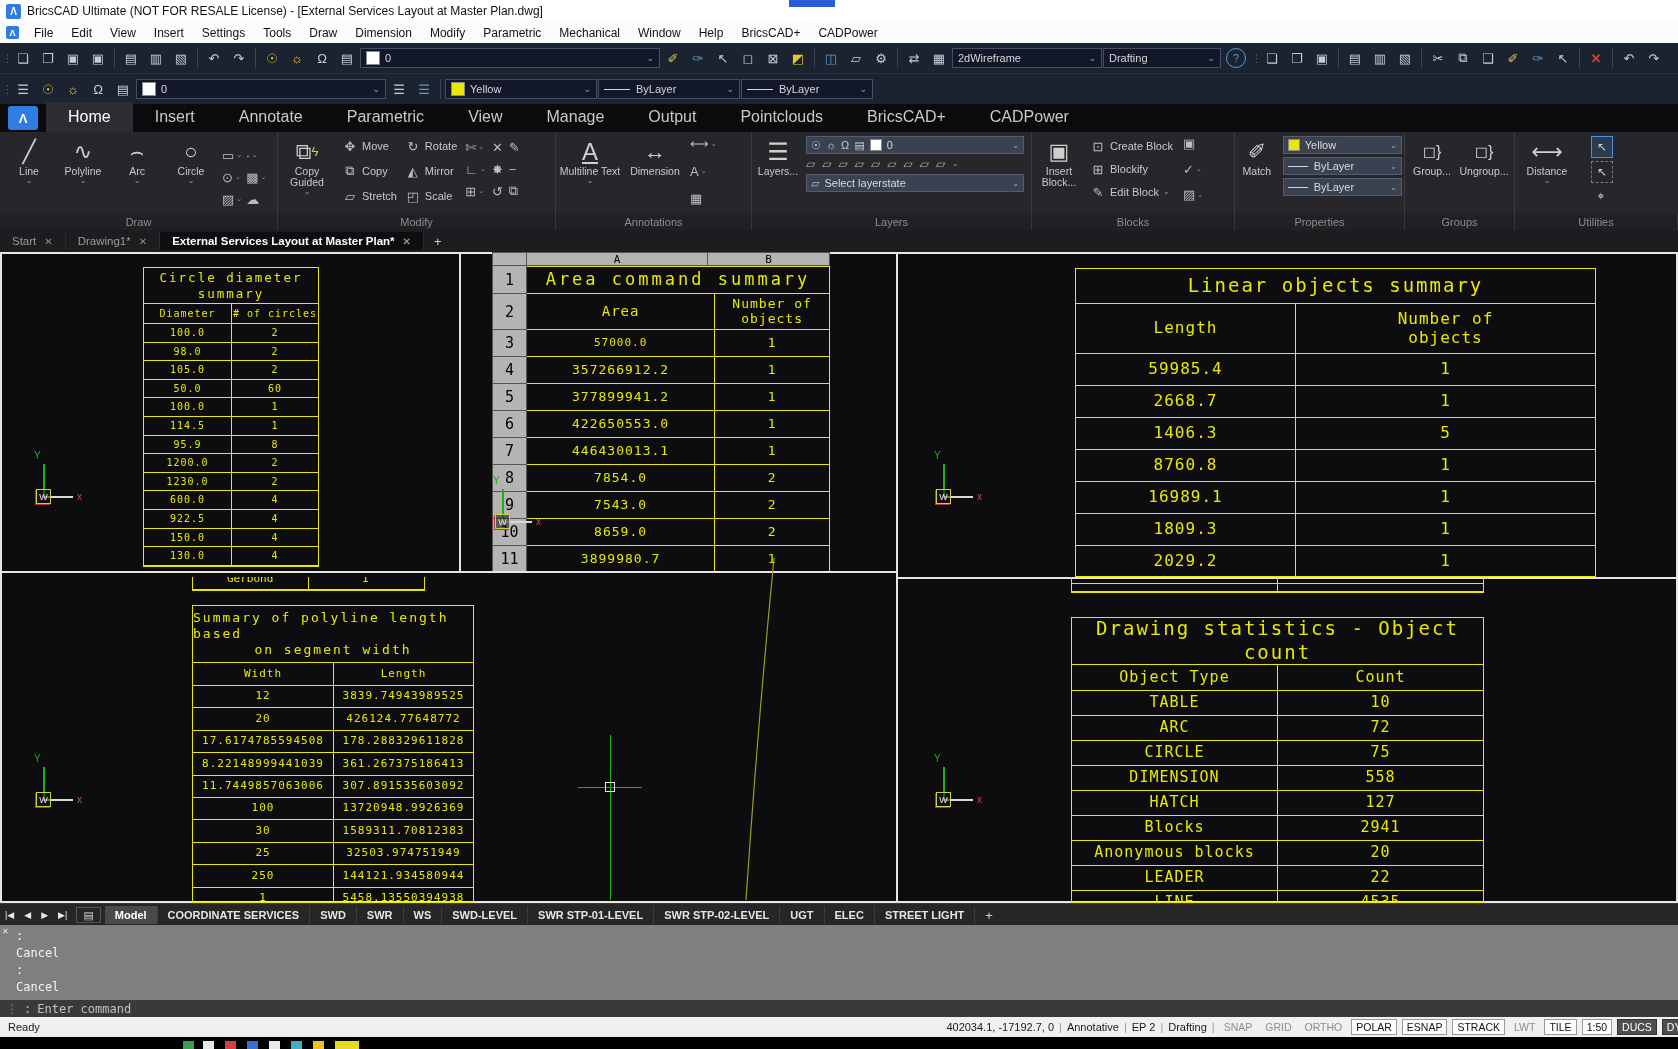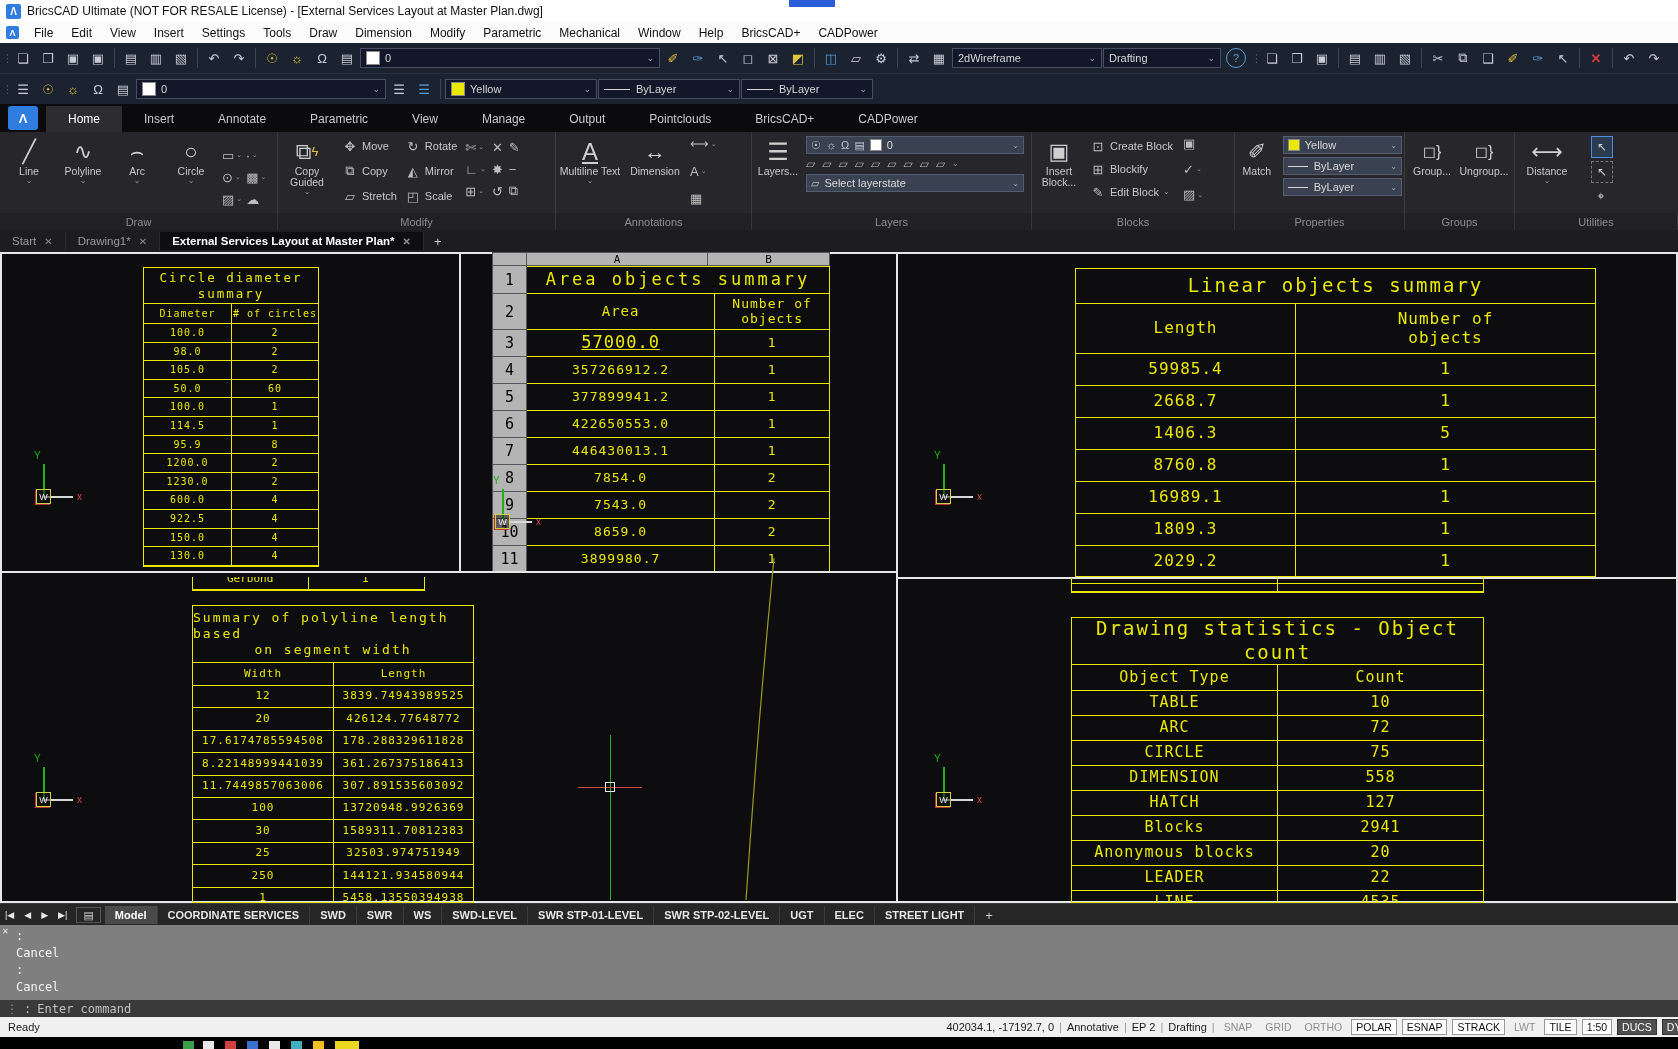--- a/index.html
+++ b/index.html
@@ -28,21 +28,21 @@
   .swatch{width:12px;height:12px;background:#fff;border:1px solid #888;margin-right:5px;flex:0 0 auto;}
   .swatch.yellow{background:#e8e800;}
   .ltline{width:26px;height:1px;background:#d6d6d6;margin-right:6px;}
   .ddicons{font-size:11px;color:#c6cbd6;margin-right:4px;letter-spacing:1px;}
   .helpbtn{width:18px;height:18px;border:1px solid #5b9bd5;border-radius:50%;color:#5b9bd5;font-size:11px;
            display:flex;align-items:center;justify-content:center;margin:0 4px;flex:0 0 auto;}
   
   #ribbontabs{left:0;top:104px;width:1678px;height:28px;background:#0b0b0d;display:flex;align-items:flex-end;}
   .appbtn{width:30px;height:24px;background:#2f7de1;color:#fff;border-radius:3px;margin:0 8px 2px 8px;
           display:flex;align-items:center;justify-content:center;font-weight:bold;font-size:13px;}
-  .rtab{color:#c9c9c9;font-size:12px;padding:6px 22px;}
+  .rtab{color:#c9c9c9;font-size:16px;padding:6px 22px;}
   .rtab.active{background:#2d2d31;color:#fff;}
   #ribbon{left:0;top:132px;width:1678px;height:81px;background:#27272b;display:flex;}
   .panel{height:81px;box-sizing:border-box;border-right:1px solid #3a3a40;display:flex;align-items:flex-start;padding:4px 2px;}
   .rbig{width:54px;display:flex;flex-direction:column;align-items:center;color:#c9c9c9;font-size:10.5px;line-height:11px;text-align:center;}
   .rbig .ric{font-size:22px;height:30px;display:flex;align-items:center;color:#cfcfcf;}
   .chevd{color:#9a9a9a;font-size:8px;line-height:8px;}
   .sgrid{display:grid;grid-template-columns:auto auto;grid-auto-rows:22px;column-gap:4px;align-items:center;margin-left:4px;}
   .sic{color:#bdbdbd;font-size:13px;display:flex;align-items:center;gap:2px;}
   .sic .chevd{font-size:7px;}
   .medcol{display:flex;flex-direction:column;justify-content:space-between;height:70px;margin-left:8px;}
@@ -799,35 +799,35 @@
         </div>
       </div>
     <div id="sheet" style="top:0;">
         <div class="sh-head">
           <span class="sh-h" style="width: 35px;"></span>
           <span class="sh-h" style="width: 181px;">A</span>
           <span class="sh-h" style="width: 122px;">B</span>
         </div>
         <div class="sh-row first" style="height: 28px;">
           <span class="sh-num" style="height: 28px;">1</span>
-          <span class="sh-cell ctitle">Area objects summary</span>
+          <span class="sh-cell ctitle">Area command summary</span>
         </div>
         <div class="sh-row" style="height: 36px;">
           <span class="sh-num" style="height: 36px;">2</span>
           <span class="sh-cell c1" style="font-size: 14px;">
             <div>Area</div>
           </span>
           <span class="sh-cell c2" style="font-size: 13px;">
             <div>Number of</div>
             <div>objects</div>
           </span>
         </div>
         <div class="sh-row" style="height: 27px;">
           <span class="sh-num" style="height: 27px;">3</span>
-          <span class="sh-cell c1" style="font-size: 17px; text-decoration: underline;">57000.0</span>
+          <span class="sh-cell c1" style="font-size: 11px;">57000.0</span>
           <span class="sh-cell c2" style="font-size: 13px;">1</span>
         </div>
         <div class="sh-row" style="height: 27px;">
           <span class="sh-num" style="height: 27px;">4</span>
           <span class="sh-cell c1" style="font-size: 13px;">357266912.2</span>
           <span class="sh-cell c2" style="font-size: 13px;">1</span>
         </div>
         <div class="sh-row" style="height: 27px;">
           <span class="sh-num" style="height: 27px;">5</span>
           <span class="sh-cell c1" style="font-size: 13px;">377899941.2</span>

